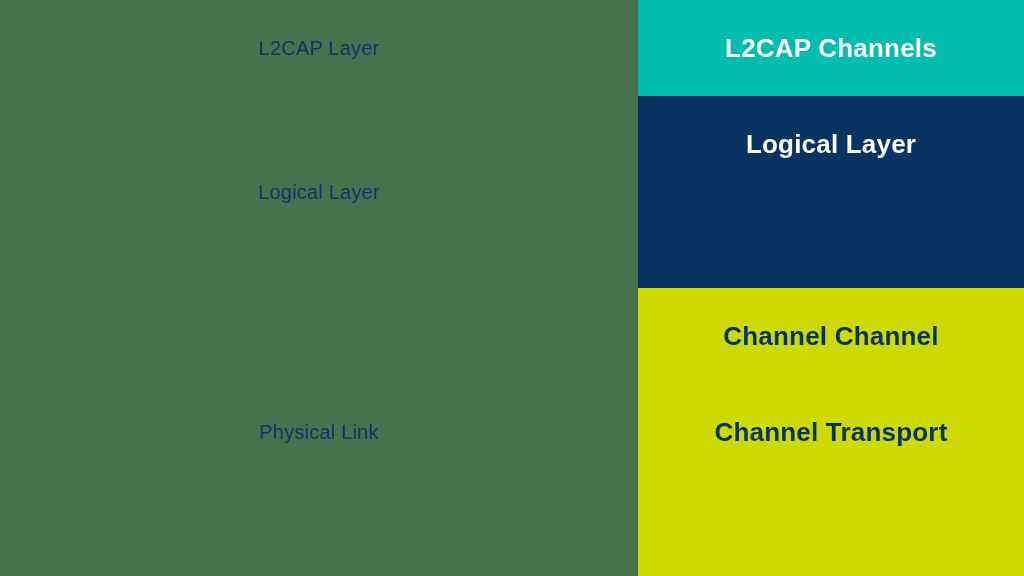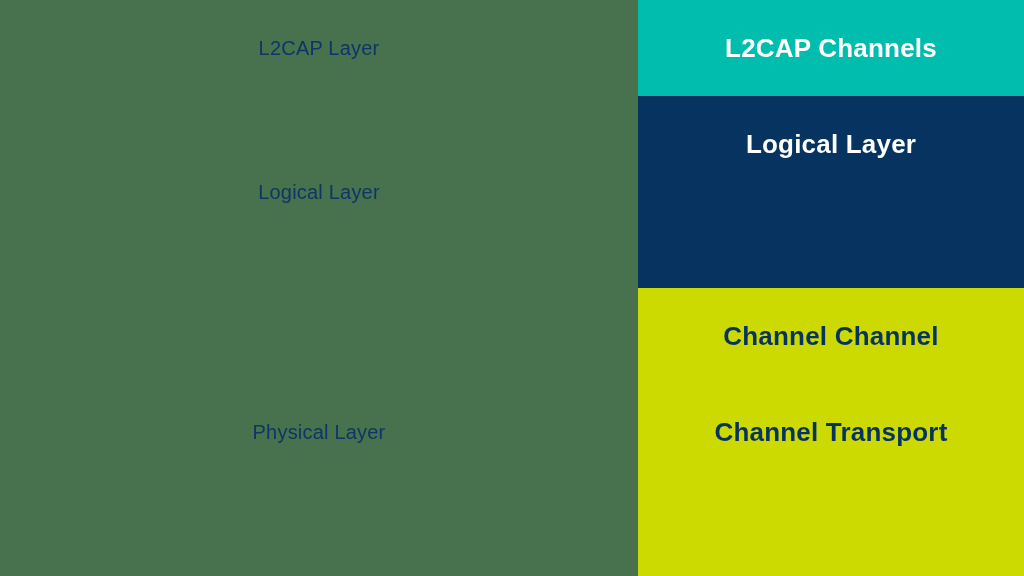--- a/index.html
+++ b/index.html
@@ -77,21 +77,21 @@
 <div class="canvas">
 
   <div class="left-labels">
     <div class="layer-zone zone-l2cap">
       <span class="layer-label">L2CAP Layer</span>
     </div>
     <div class="layer-zone zone-logical">
       <span class="layer-label">Logical Layer</span>
     </div>
     <div class="layer-zone zone-physical">
-      <span class="layer-label">Physical Layer</span>
+      <span class="layer-label">Physical Link</span>
     </div>
   </div>
 
   <div class="right-column">
 
     <div class="block block-teal">
       <div class="cell cell-white">L2CAP Channels</div>
     </div>
 
     <div class="block block-navy">

